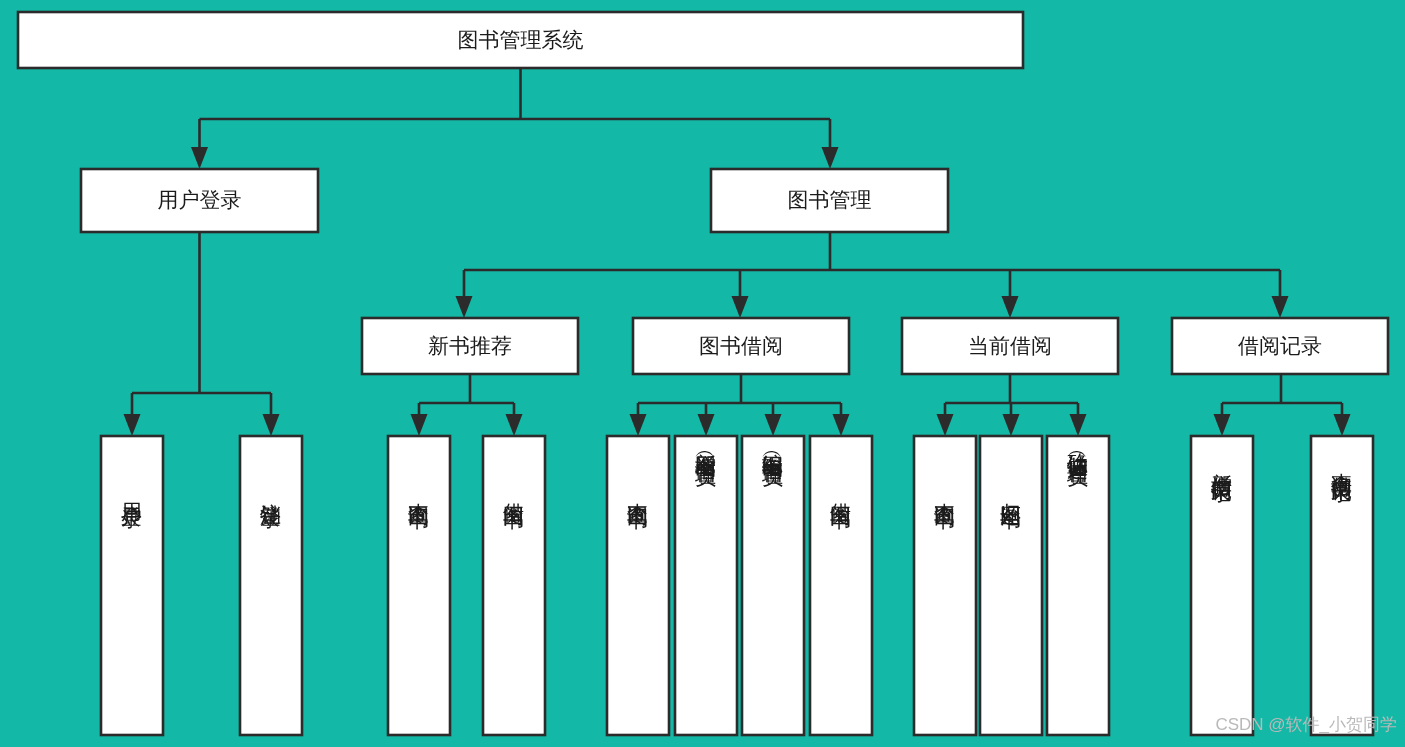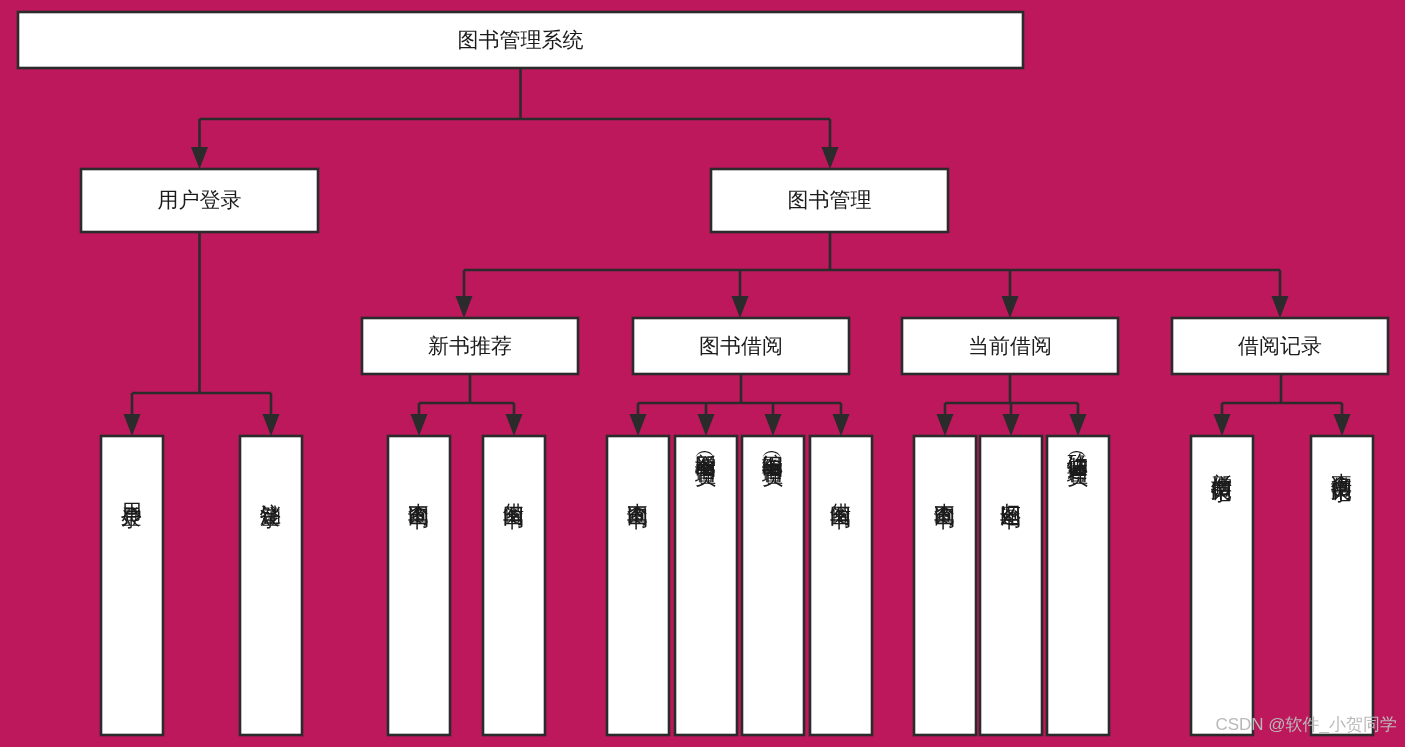--- a/index.html
+++ b/index.html
@@ -8,21 +8,21 @@
     padding: 0;
     background: #ffffff;
   }
   body {
     font-family: "Liberation Sans", "DejaVu Sans", sans-serif;
   }
   #diagram-root {
     position: relative;
     width: 1405px;
     height: 747px;
-    background: #be185d;
+    background: #14b8a6;
     overflow: hidden;
   }
   svg.diagram-canvas {
     position: absolute;
     left: 0;
     top: 0;
     width: 1405px;
     height: 747px;
     display: block;
   }

